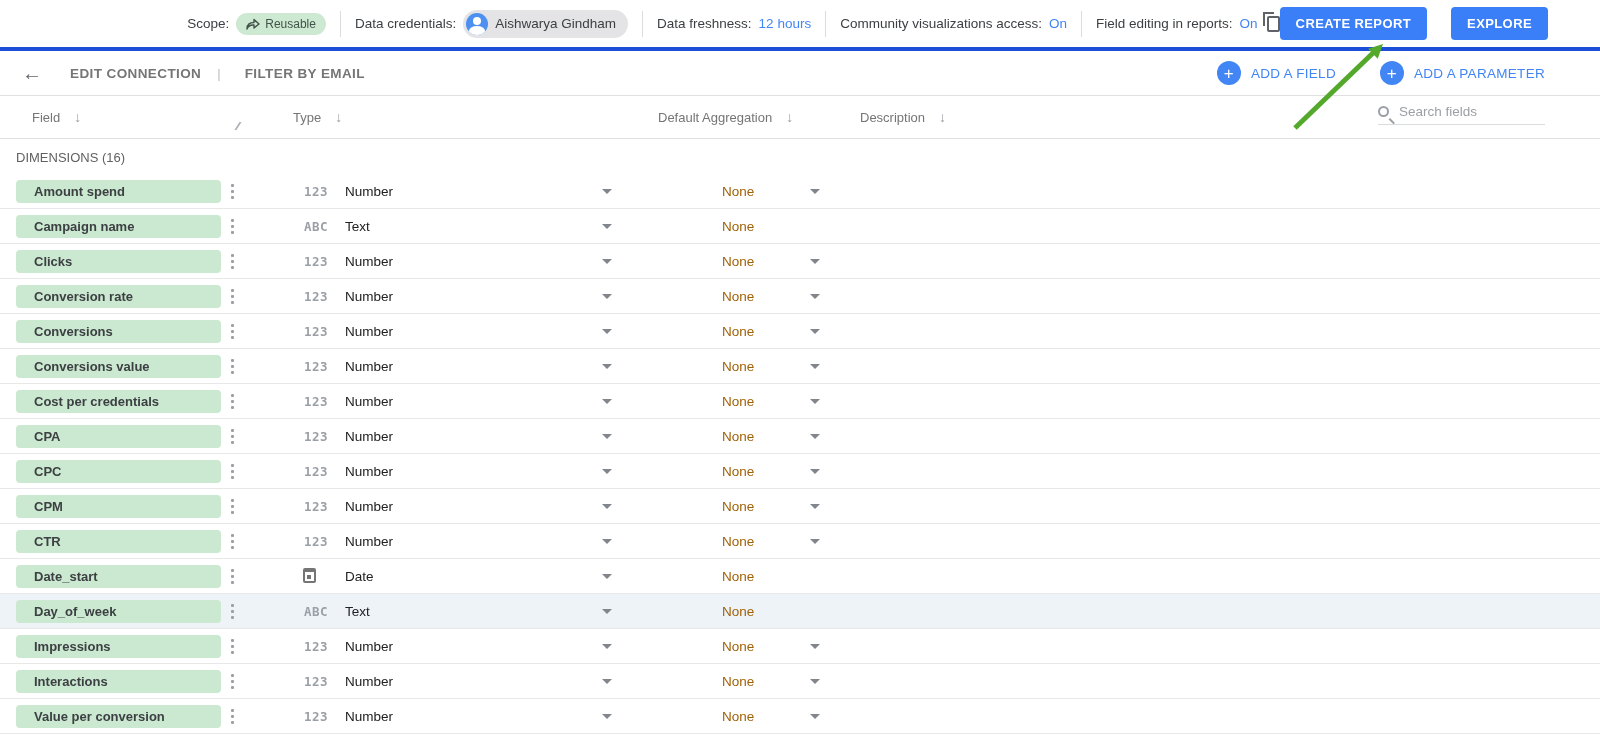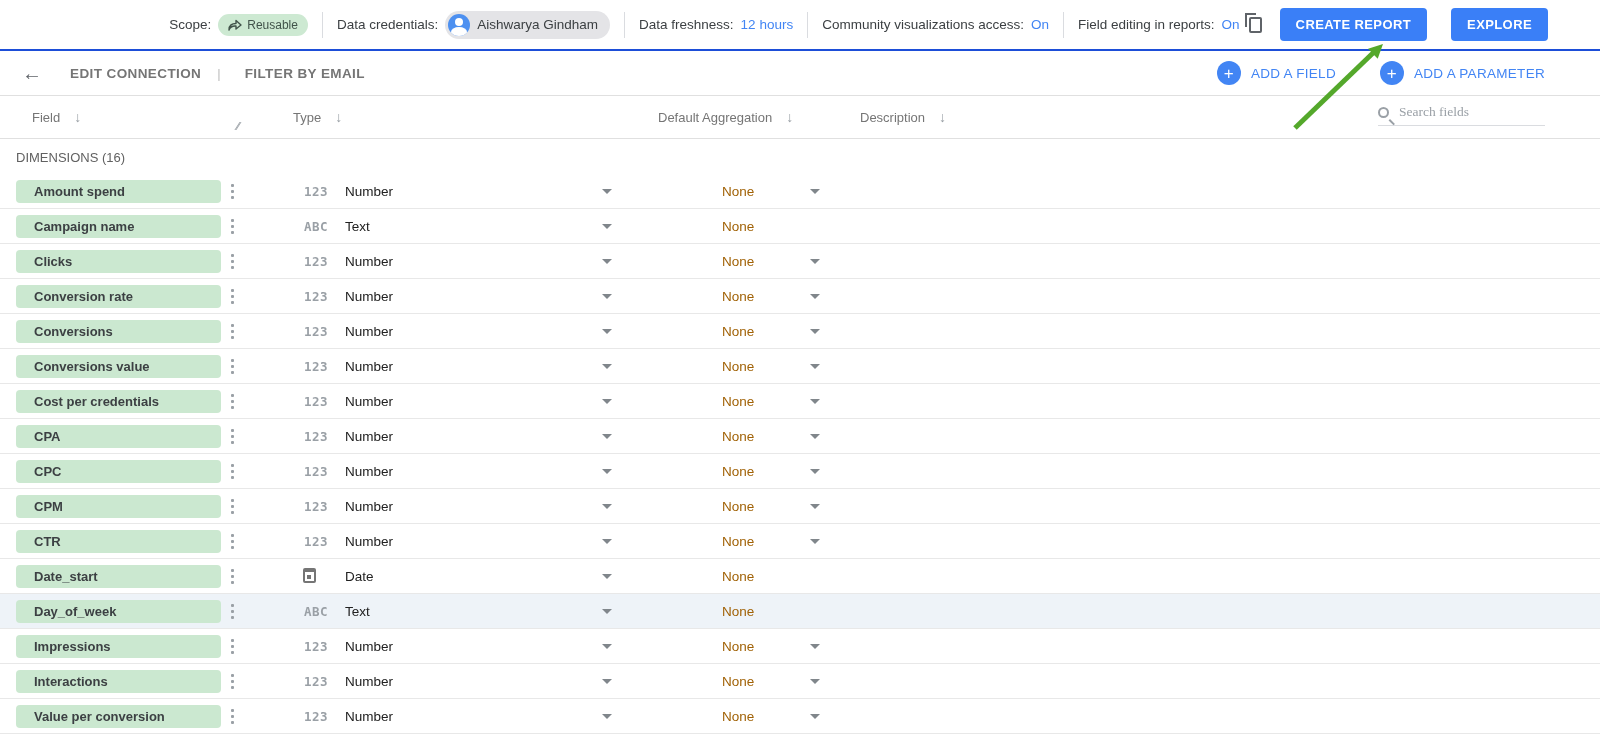--- a/index.html
+++ b/index.html
@@ -1,42 +1,42 @@
 <!DOCTYPE html>
 <html><head>
 <meta charset="utf-8">
 <style>
   * { margin:0; padding:0; box-sizing:border-box; }
   html,body { width:1600px; height:741px; overflow:hidden; background:#fff;
               font-family:"Liberation Sans", sans-serif; color:#3c4043; }
 
   
   .topbar { height:51px; display:flex; align-items:center; justify-content:flex-end;
-            padding-right:52px; background:#fff; border-bottom:2px solid #1d4ed8; white-space:nowrap; }
+            padding-right:52px; background:#fff; border-bottom:4px solid #1d4ed8; white-space:nowrap; }
   .tb-item { display:flex; align-items:center; font-size:13.5px; color:#3c4043; gap:7px; }
   .tb-link { color:#4285f4; cursor:pointer; }
   .vdiv { width:1px; height:26px; background:#dadce0; margin:0 14px; }
   .scope-pill { display:inline-flex; align-items:center; gap:5px; background:#cde9d2;
                 border-radius:12px; padding:4px 10px; font-size:12px; color:#41534a; }
   .cred-pill { display:inline-flex; align-items:center; gap:7px; background:#e4e4e7;
                border-radius:14px; padding:3px 12px 3px 3px; font-size:13.5px; color:#3c4043; }
   .avatar { width:22px; height:22px; border-radius:50%; background:#4d90f0; position:relative; overflow:hidden; }
   .avatar::before { content:''; position:absolute; left:7px; top:4px; width:8px; height:8px;
                     border-radius:50%; background:#fff; }
   .avatar::after { content:''; position:absolute; left:3px; top:13px; width:16px; height:10px;
                    border-radius:50% 50% 0 0; background:#fff; }
   .copy-icon { width:13px; height:16px; border:2px solid #5f6368; border-radius:2px;
                position:relative; margin-left:2px; background:#fff; }
   .copy-icon::before { content:''; position:absolute; left:-6px; top:-6px; width:9px; height:12px;
                        border-left:2px solid #5f6368; border-top:2px solid #5f6368; }
   .btn { border:none; border-radius:4px; background:#3a7ff7; color:#fff; font-weight:bold;
          font-size:13px; letter-spacing:.4px; padding:9px 16px; cursor:pointer;
          font-family:"Liberation Sans", sans-serif; }
   .btn + .btn { margin-left:24px; }
-  .btn-wrap { margin-left:18px; display:flex; align-items:flex-start; }
+  .btn-wrap { display:flex; align-items:flex-start; }
 
   
   .toolbar { height:45px; display:flex; align-items:center; padding:0 55px 0 22px;
              border-bottom:1px solid #e0e0e0; }
   .back-icon { font-size:20px; color:#5f6368; cursor:pointer; margin-right:20px; line-height:1; }
   .tool-link { font-size:13.5px; font-weight:bold; letter-spacing:.4px; color:#757575; cursor:pointer;padding-left:8px; }
   .tool-sep { color:#bdbdbd; margin:0 16px; font-size:13px; }
   .toolbar-right { margin-left:auto; display:flex; align-items:center; gap:44px; }
   .add-link { display:flex; align-items:center; gap:10px; color:#4285f4; font-size:13.5px;
               letter-spacing:.3px; cursor:pointer; }
@@ -49,21 +49,21 @@
   .sort-arrow { color:#9aa0a6; font-size:14px; }
   .h-field { left:32px; } .h-type { left:293px; } .h-agg { left:658px; } .h-desc { left:860px; }
   .resize-grip { position:absolute; left:236px; top:24px; color:#9aa0a6; font-size:11px;
                  transform:skewX(-20deg); letter-spacing:-2px; }
   .search-box { position:absolute; right:55px; top:8px; width:167px; display:flex; align-items:center;
                 gap:10px; border-bottom:1px solid #dadce0; padding-bottom:5px; }
   .search-icon { width:11px; height:11px; border:2px solid #9aa0a6; border-radius:50%; position:relative; }
   .search-icon::after { content:''; position:absolute; left:10px; top:10px; width:7px; height:2px;
                         background:#9aa0a6; transform:rotate(45deg); transform-origin:0 0; }
   .search-box input { border:none; outline:none; font-size:13.5px; color:#3c4043; width:125px;
-                      font-family:Liberation Serif, serif; background:transparent; }
+                      font-family:Liberation Sans, sans-serif; background:transparent; }
   .search-box input::placeholder { color:#9aa0a6; }
 
   
   .section-label { height:35px; line-height:37px; padding-left:16px; font-size:13px; color:#616161; }
   .frow { position:relative; height:35px; border-bottom:1px solid #e8e8e8; }
   .frow.hl { background:#eef3f8; }
   .field-pill { position:absolute; left:16px; top:6px; width:205px; height:23px; background:#cbe8d0;
                 border-radius:4px; display:flex; align-items:center; padding-left:18px;
                 font-size:13px; color:#3c4043; cursor:pointer;font-weight:bold; }
   .dots { position:absolute; left:229px; top:8px; display:flex; flex-direction:column; gap:3px;

